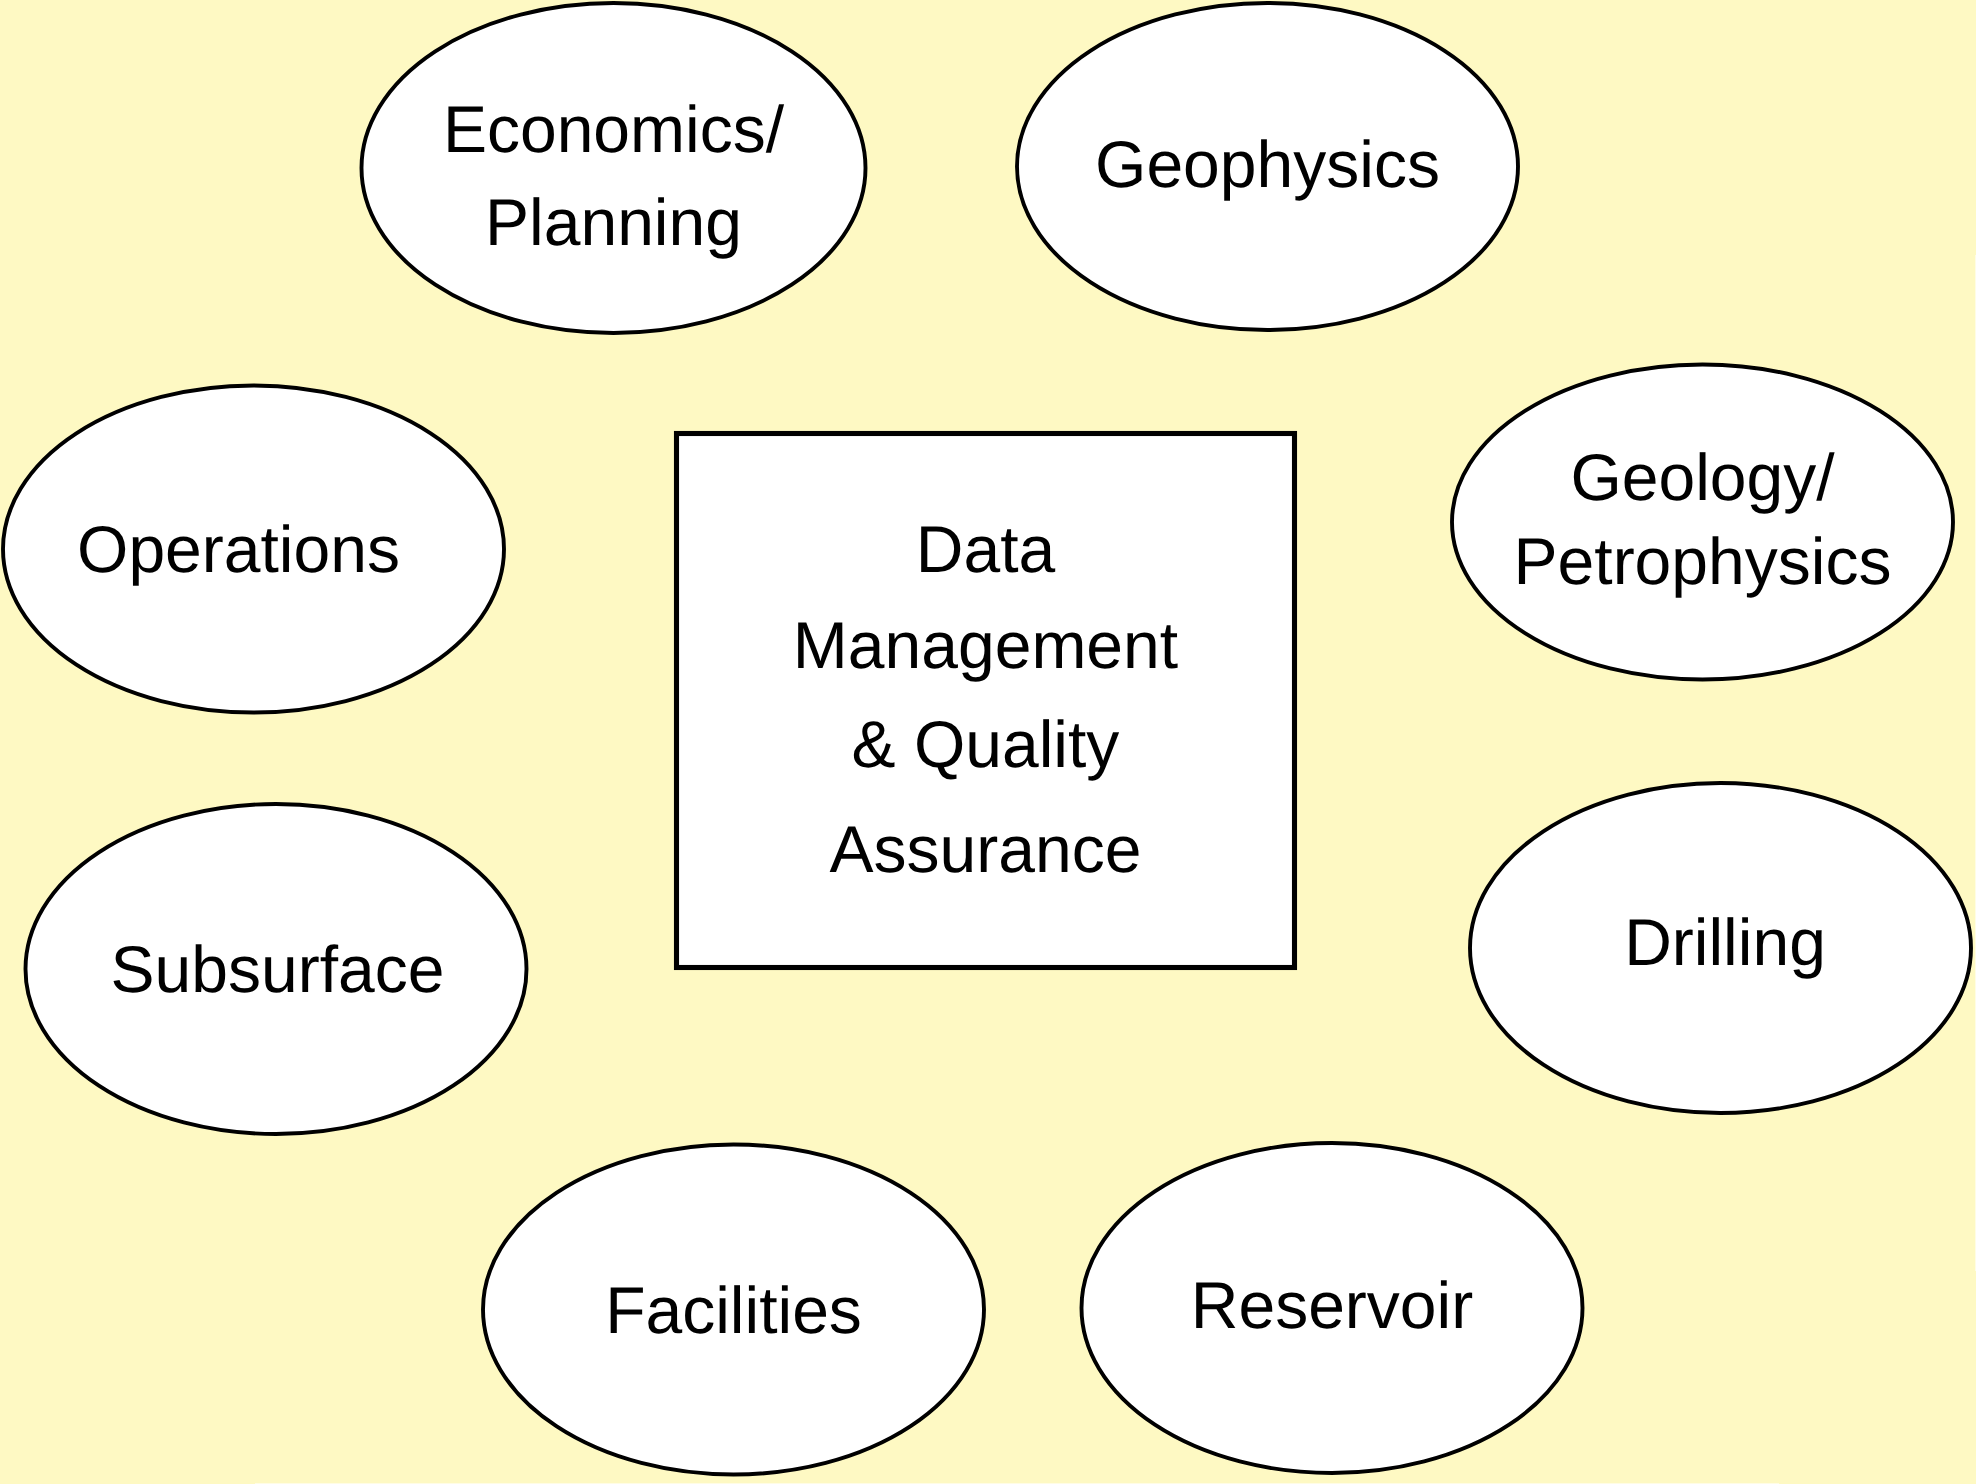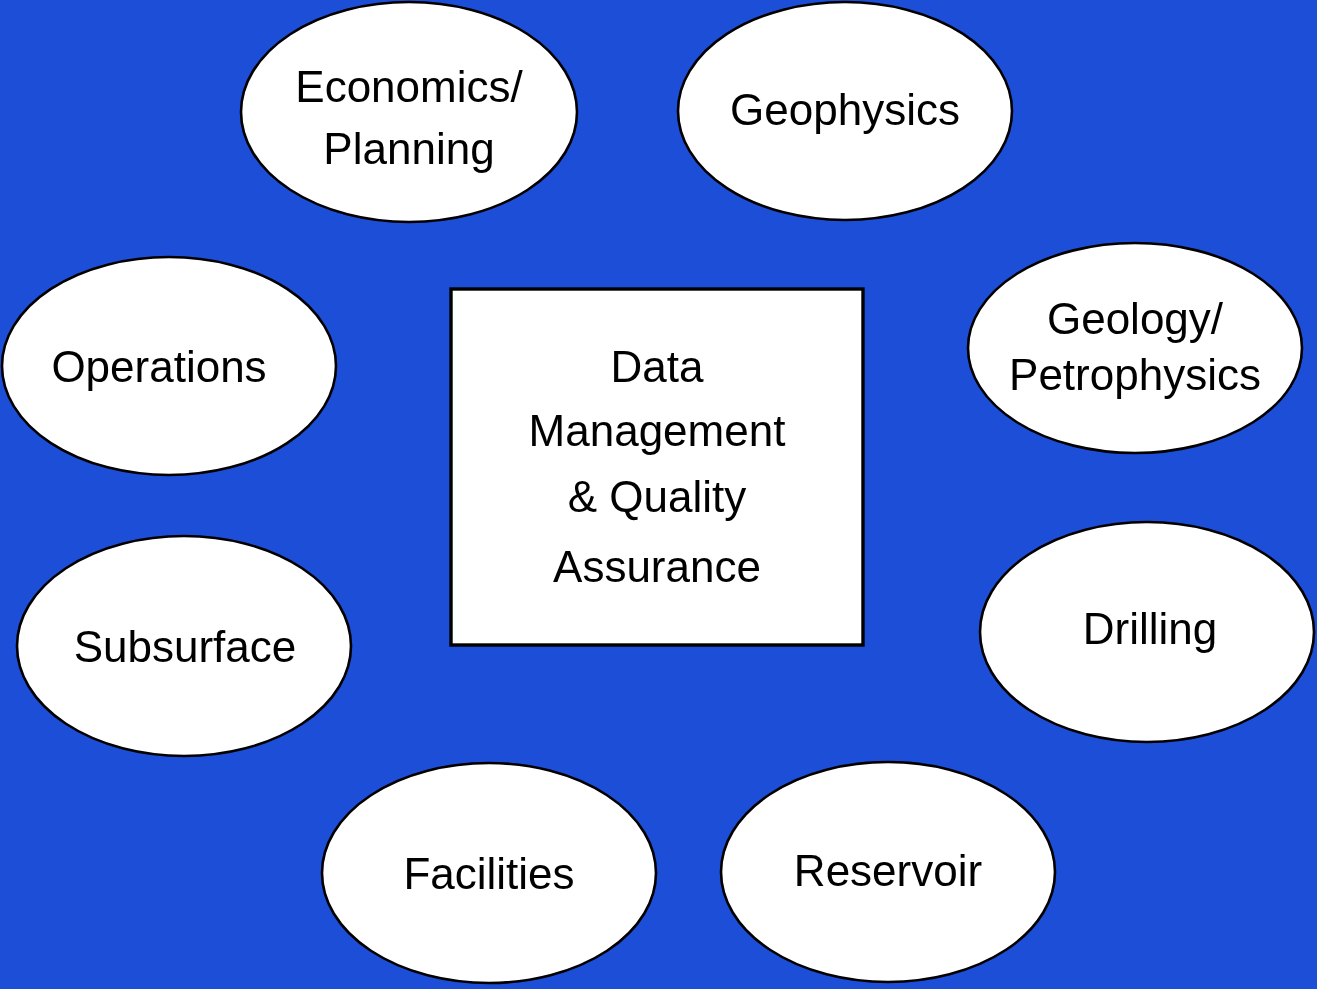--- a/index.html
+++ b/index.html
@@ -9,21 +9,21 @@
     background: #ffffff;
   }
   body {
     font-family: "Liberation Sans", sans-serif;
     color: #000000;
   }
   #diagram-canvas {
     position: relative;
     width: 1317px;
     height: 989px;
-    background: #1d4ed8;
+    background: #fef9c3;
     overflow: hidden;
   }
   #diagram-svg {
     position: absolute;
     top: 0;
     left: 0;
     width: 1317px;
     height: 989px;
     display: block;
   }

